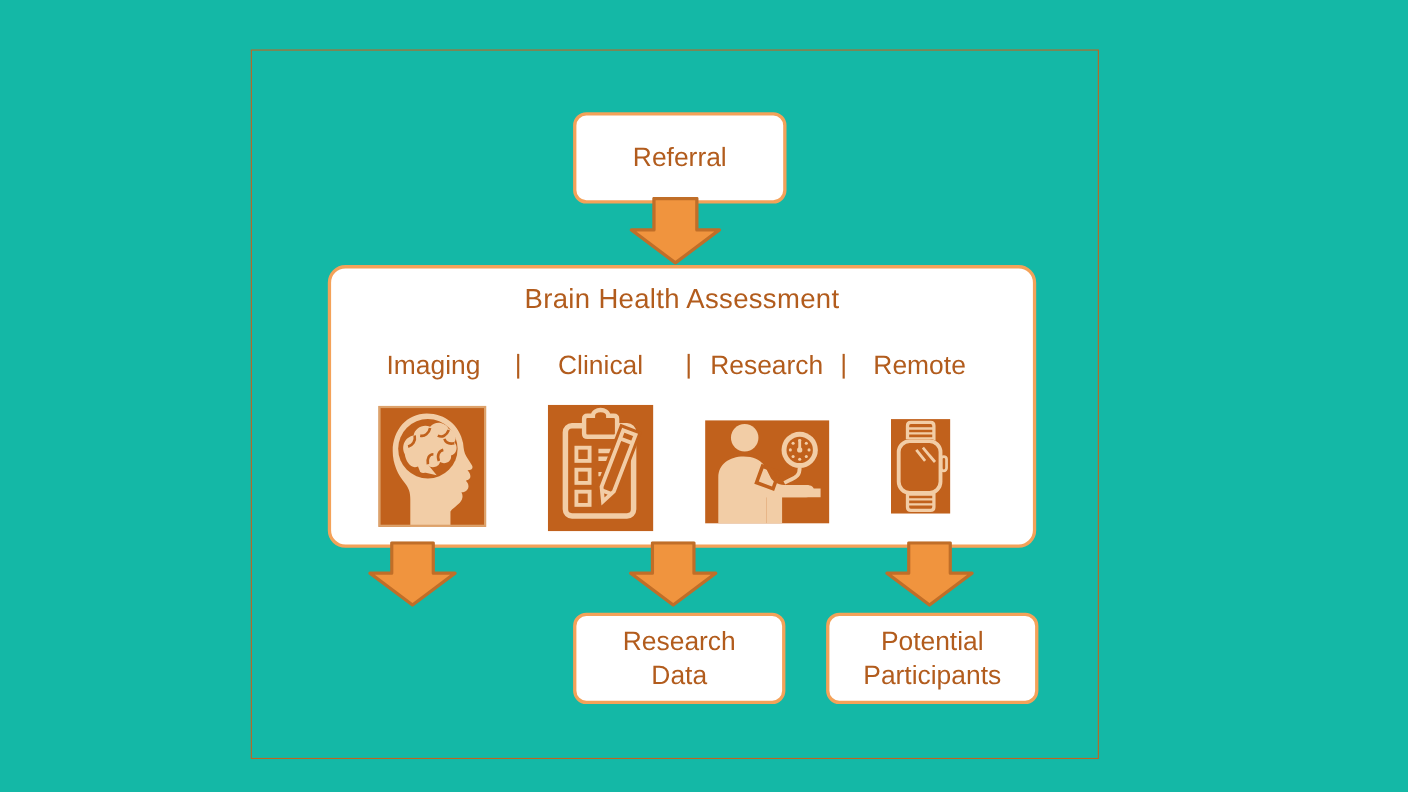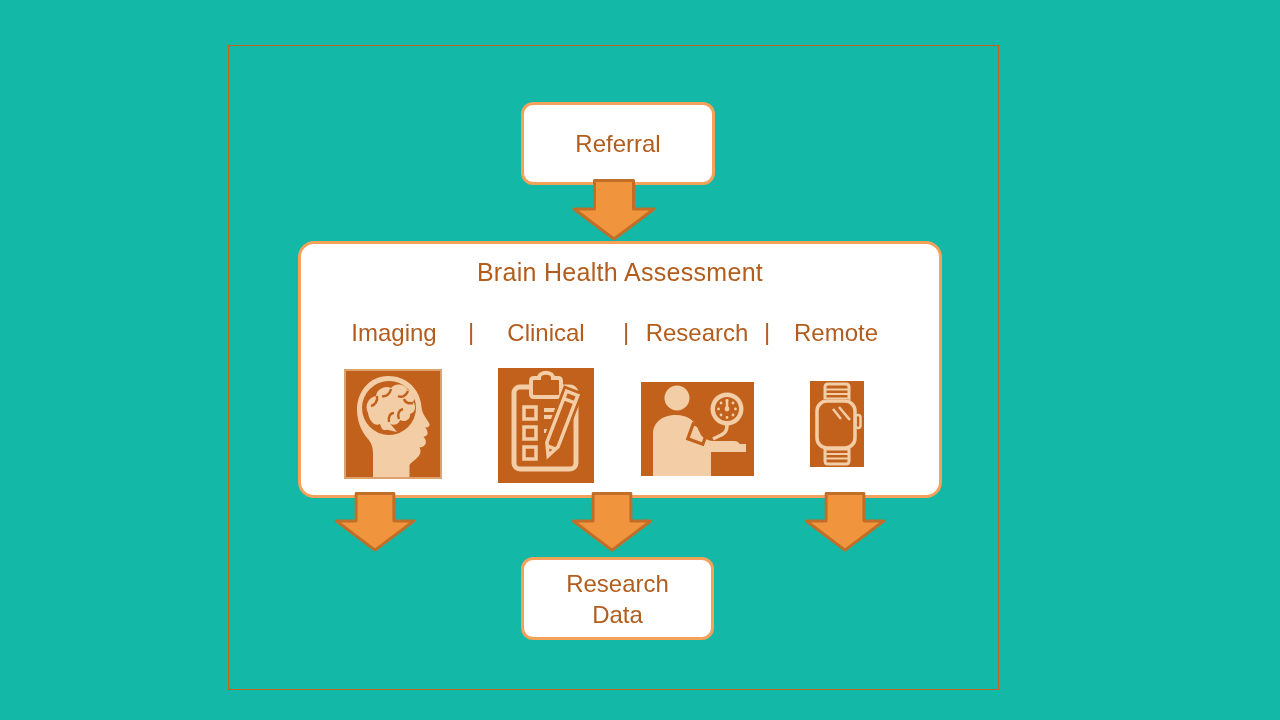--- a/index.html
+++ b/index.html
@@ -134,15 +134,19 @@
       <polygon points="22.5,1.5 61.5,1.5 61.5,30 82,30 42,60 2,30 22.5,30"></polygon>
     </svg>
     <svg class="arrow" style="left:574px;top:446px;" width="84" height="60" viewBox="0 0 84 62">
       <polygon points="22.5,1.5 61.5,1.5 61.5,30 82,30 42,60 2,30 22.5,30"></polygon>
     </svg>
 
     <div class="box out-box" style="left:292px;">
       <span class="bl">Research</span>
       <span class="bl">Data</span>
     </div>
+    <div class="box out-box" style="left:522px;">
+      <span class="bl">Potential</span>
+      <span class="bl">Participants</span>
+    </div>
 
   </div>
 </div>
 
 </body></html>

